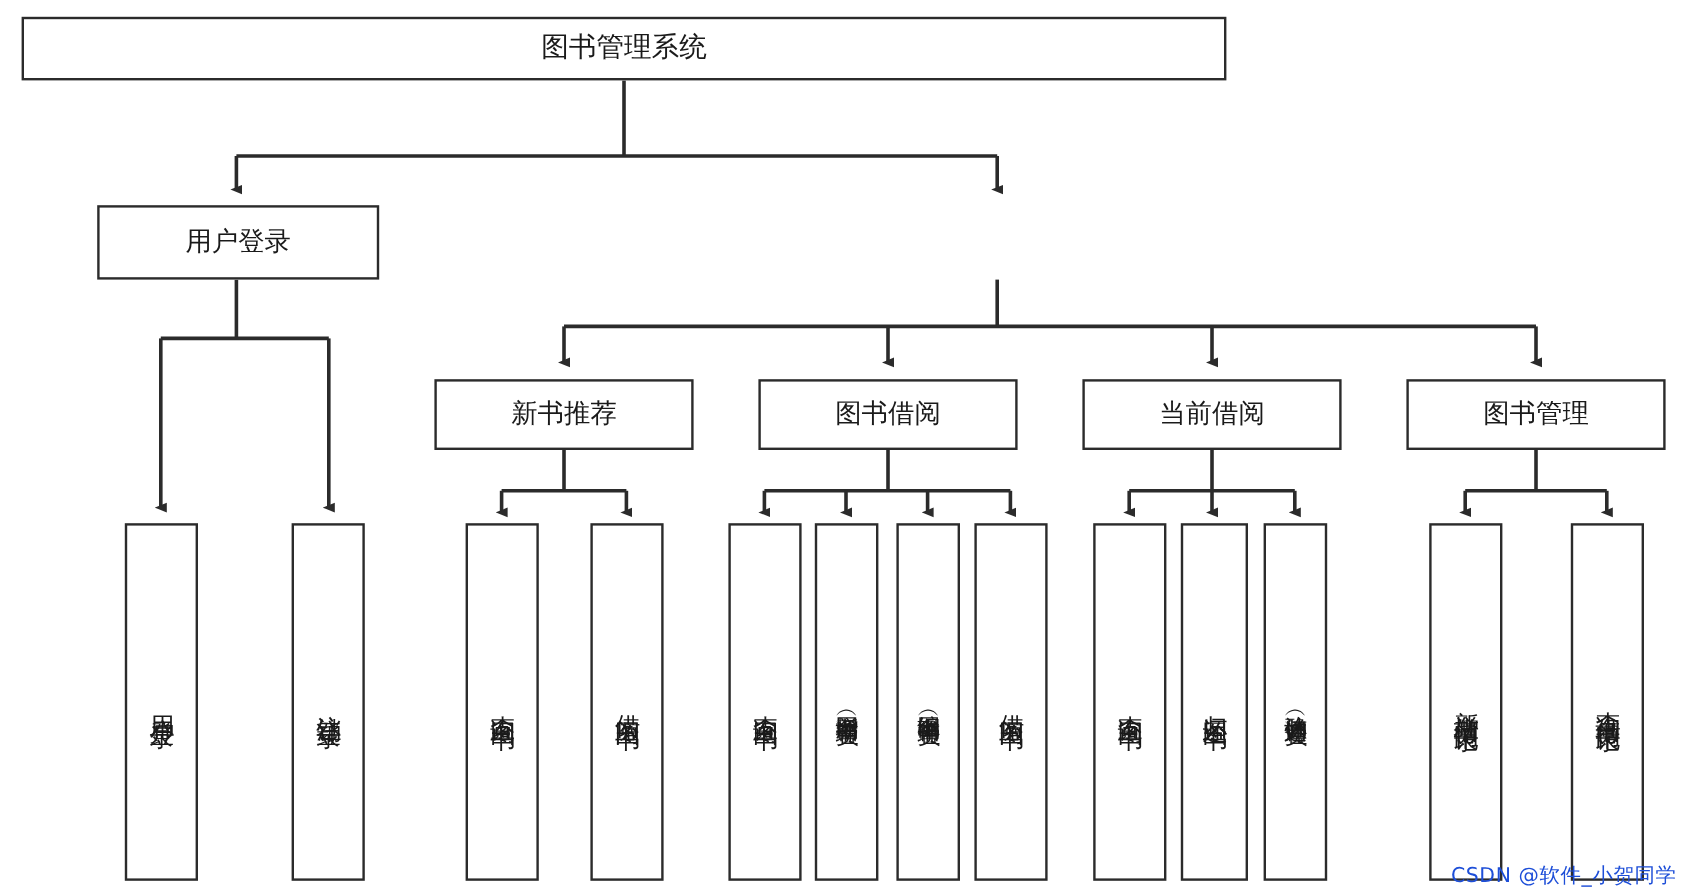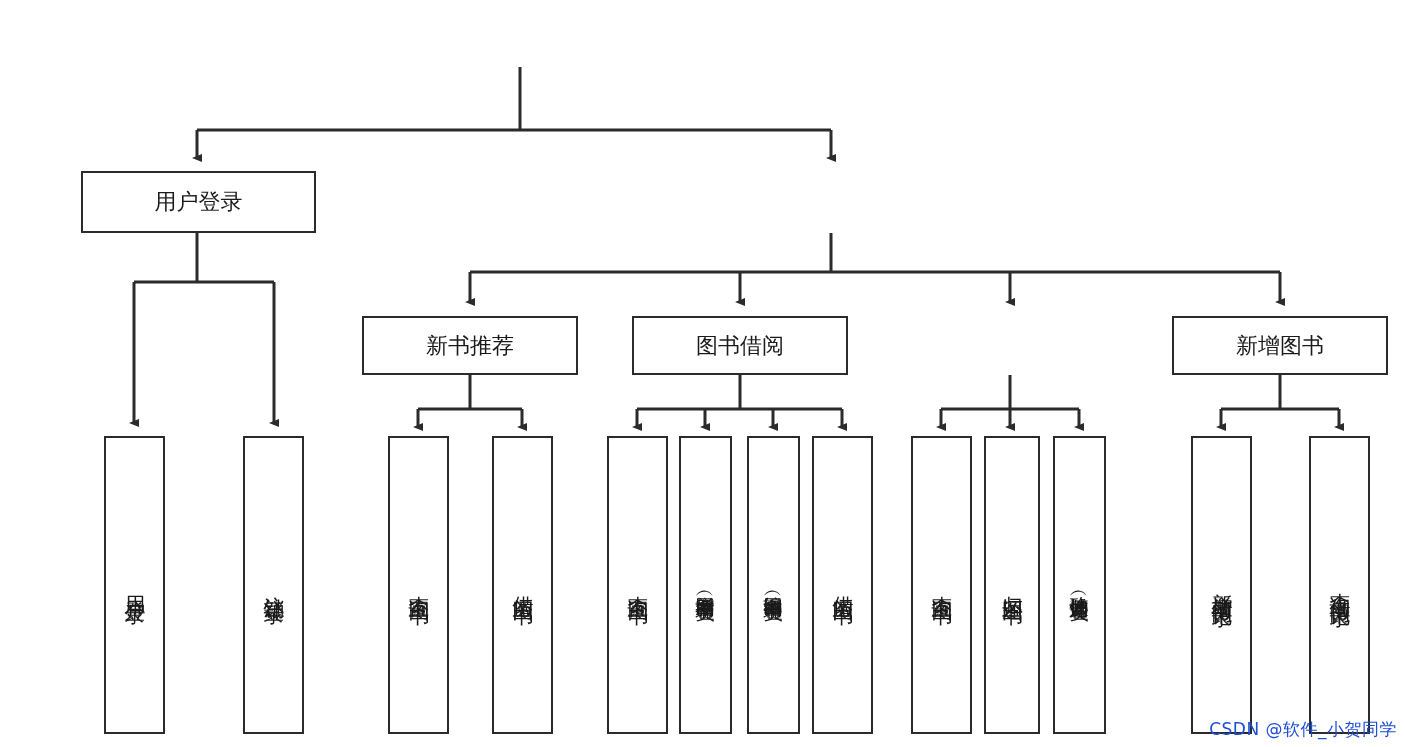--- a/index.html
+++ b/index.html
@@ -115,33 +115,39 @@
       <path d="M1010,409 L1010,427" marker-end="url(#arrow)"></path>
       <path d="M1079,409 L1079,427" marker-end="url(#arrow)"></path>
 
       <path d="M1280,375 L1280,409"></path>
       <path d="M1221,409 L1339,409"></path>
       <path d="M1221,409 L1221,427" marker-end="url(#arrow)"></path>
       <path d="M1339,409 L1339,427" marker-end="url(#arrow)"></path>
     </g>
   </svg>
 
+  <div class="node root" style="left:18px; top:14px; width:1004px; height:53px;">
+    <span class="label">图书管理系统</span>
+  </div>
 
   <div class="node lvl2" style="left:81px; top:171px; width:235px; height:62px;">
     <span class="label">用户登录</span>
   </div>
 
   <div class="node lvl3" style="left:362px; top:316px; width:216px; height:59px;">
     <span class="label">新书推荐</span>
   </div>
   <div class="node lvl3" style="left:632px; top:316px; width:216px; height:59px;">
     <span class="label">图书借阅</span>
   </div>
+  <div class="node lvl3" style="left:902px; top:316px; width:216px; height:59px;">
+    <span class="label">当前借阅</span>
+  </div>
   <div class="node lvl3" style="left:1172px; top:316px; width:216px; height:59px;">
-    <span class="label">新增图书</span>
+    <span class="label">图书管理</span>
   </div>
 
   <div class="node leaf" style="left:104px; top:436px; width:61px; height:298px;">
     <span class="label">用户登录</span>
   </div>
   <div class="node leaf" style="left:243px; top:436px; width:61px; height:298px;">
     <span class="label">注销登录</span>
   </div>
 
   <div class="node leaf" style="left:388px; top:436px; width:61px; height:298px;">

